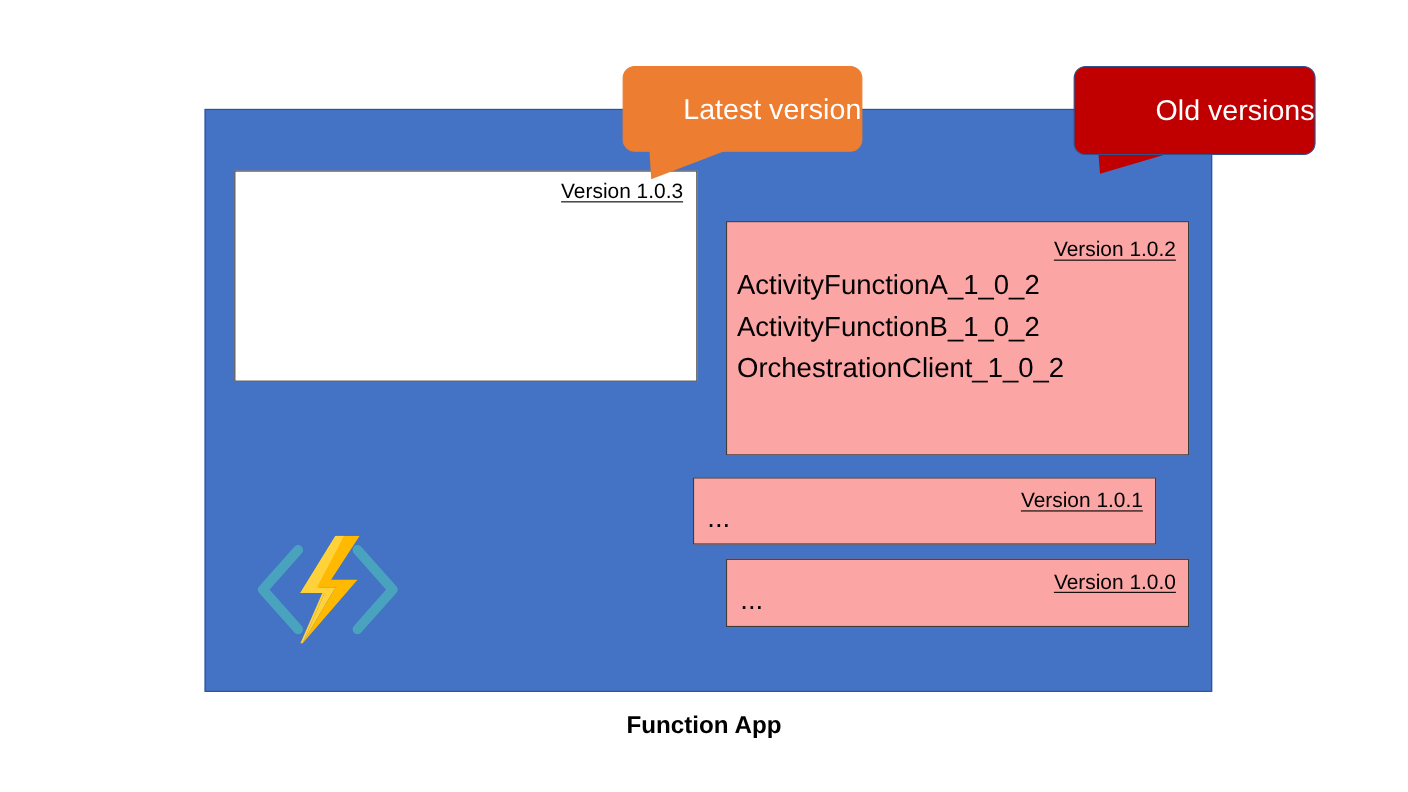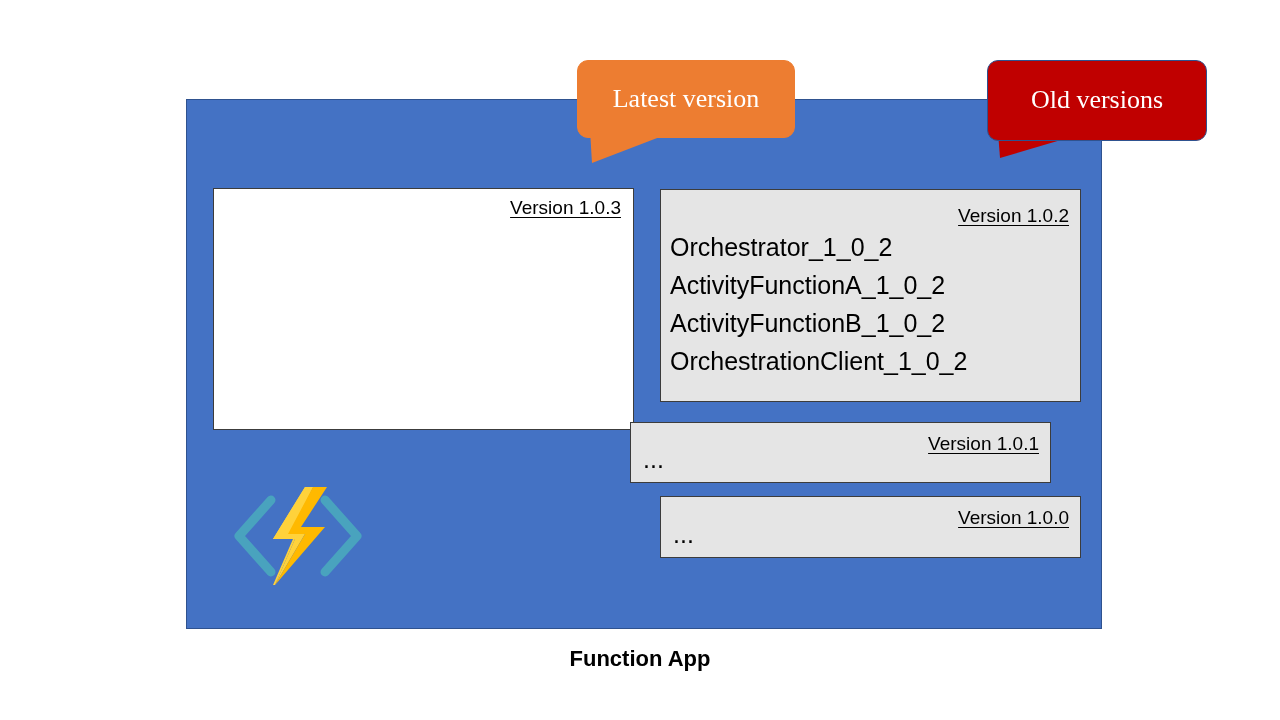--- a/index.html
+++ b/index.html
@@ -39,21 +39,22 @@
   .version-card {
     position: absolute;
     box-sizing: border-box;
     border: 1px solid #3C3C3C;
     padding: 0;
   }
   .version-card.latest {
     background: #FFFFFF;
   }
   .version-card.old {
-    background: #e5e5e5;
+    background: #fca5a5;
+    margin-top: 12px;
   }
 
   .version-label {
     position: absolute;
     right: 12px;
     top: 8px;
     font-size: 19px;
     color: #000000;
     text-decoration: underline;
     text-underline-offset: 3px;
@@ -71,21 +72,21 @@
     list-style: none;
   }
   .fn-list li {
     font-size: 25px;
     line-height: 38px;
     color: #000000;
     white-space: nowrap;
   }
 
   
-  #card-103 { left: 213px; top: 188px; width: 421px; height: 242px; }
+  #card-103 { left: 213px; top: 155px; width: 421px; height: 192px; }
   #card-102 { left: 660px; top: 189px; width: 421px; height: 213px; }
   #card-101 { left: 630px; top: 422px; width: 421px; height: 61px; }
   #card-100 { left: 660px; top: 496px; width: 421px; height: 62px; }
 
   #card-102 .version-label { top: 15px; right: 11px; }
   #card-102 .fn-list { top: 38px; left: 9px; }
 
   
   .ellipsis {
     position: absolute;
@@ -99,28 +100,27 @@
   #card-100 .version-label { top: 10px; right: 11px; }
   #card-101 .ellipsis { bottom: 10px; }
   #card-100 .ellipsis { bottom: 10px; }
 
   
   .callout {
     position: absolute;
   }
   .callout .bubble {
     position: absolute;
-    left: 17px;
+    left: 6px;
     top: 0;
     border-radius: 11px;
     box-sizing: border-box;
     display: flex;
     align-items: center;
-    justify-content: center;
-    font-family: Liberation Serif, serif;
+    justify-content: flex-end;
   }
   .callout .bubble span {
     color: #FFFFFF;
     font-size: 26px;
     line-height: 1.1;
     white-space: nowrap;
   }
   .callout svg.tail {
     position: absolute;
     left: 0;
@@ -188,21 +188,20 @@
     </svg>
   </div>
 
   <div class="version-card latest" id="card-103">
     <div class="version-label">Version 1.0.3</div>
   </div>
 
   <div class="version-card old" id="card-102">
     <div class="version-label">Version 1.0.2</div>
     <ul class="fn-list">
-      <li>Orchestrator_1_0_2</li>
       <li>ActivityFunctionA_1_0_2</li>
       <li>ActivityFunctionB_1_0_2</li>
       <li>OrchestrationClient_1_0_2</li>
     </ul>
   </div>
 
   <div class="version-card old" id="card-101">
     <div class="version-label">Version 1.0.1</div>
     <div class="ellipsis">...</div>
   </div>

